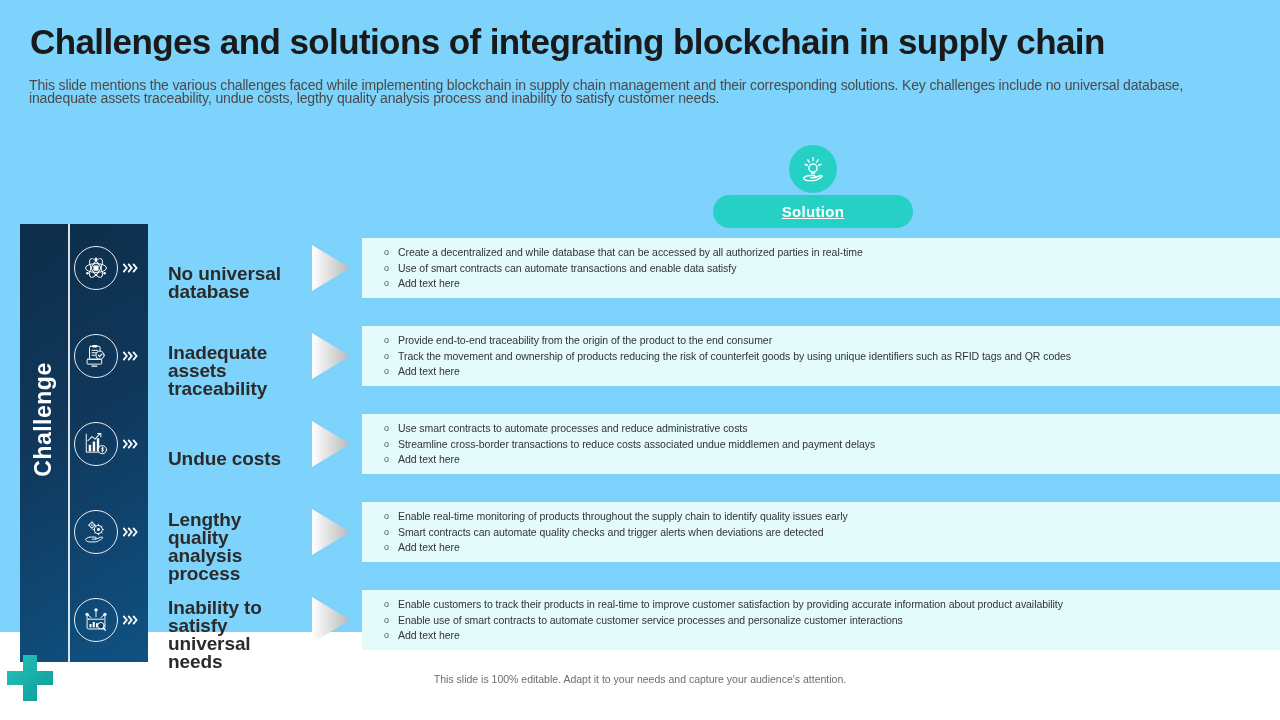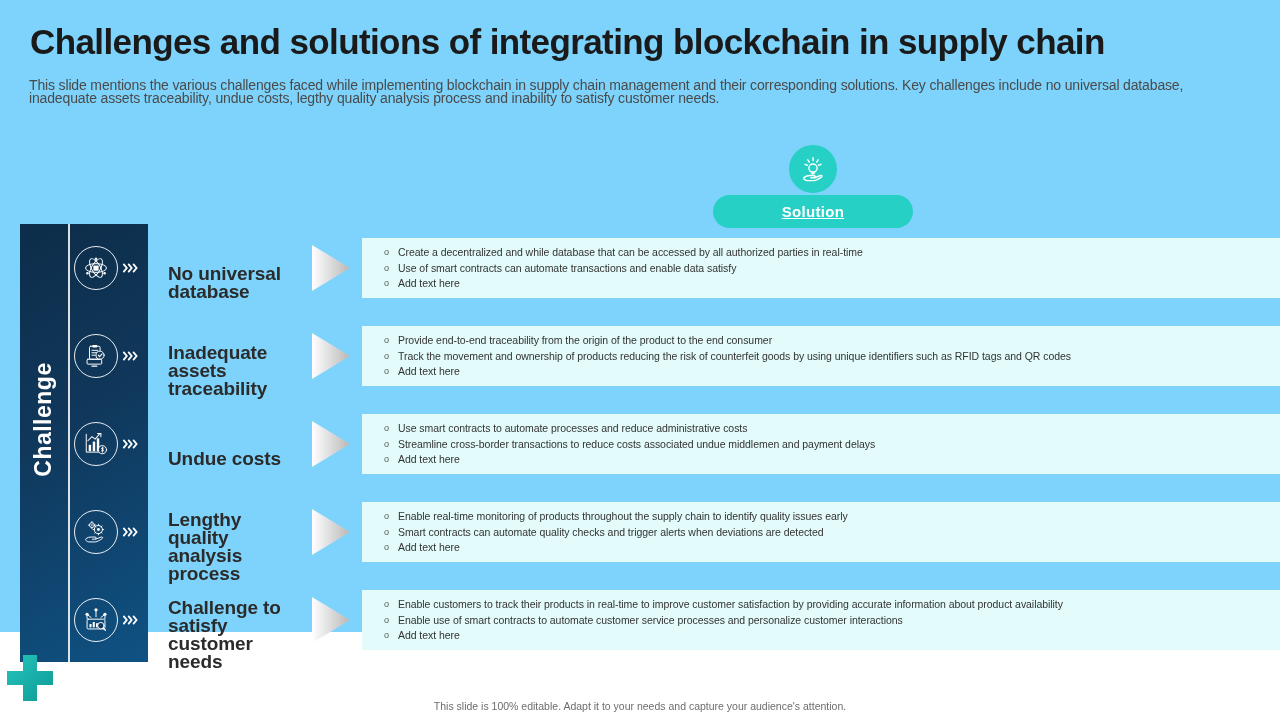--- a/index.html
+++ b/index.html
@@ -91,21 +91,21 @@
     font-size: 10.5px; color: #333; line-height: 15.5px; white-space: nowrap;
     letter-spacing: -.05px;
   }
   .bullet-mark {
     font-size: 9px; color: #555; line-height: 15.5px; flex: 0 0 auto;
   }
 
   
   .plus-deco { position: absolute; left: 7px; top: 655px; }
   .footer {
-    position: absolute; left: 0; top: 700px; width: 1280px; text-align: center;
+    position: absolute; left: 0; top: 673px; width: 1280px; text-align: center;
     font-size: 10.5px; color: #6d6d6d;
   }
 </style>
 </head>
 <body>
 
 <div class="slide">
 
   <div class="title">Challenges and solutions of integrating blockchain in supply chain</div>
   <div class="subtitle">This slide mentions the various challenges faced while implementing blockchain in supply chain management and their corresponding solutions. Key challenges include no universal database, inadequate assets traceability, undue costs, legthy quality analysis process and inability to satisfy customer needs.</div>
@@ -378,21 +378,21 @@
         <span>Smart contracts can automate quality checks and trigger alerts when deviations are detected</span>
       </div>
       <div class="bullet-line">
         <span class="bullet-mark">o</span>
         <span>Add text here</span>
       </div>
     </div>
   </div>
 
   <div class="row" style="top:576px">
-    <div class="row-label">Challenge to satisfy customer needs</div>
+    <div class="row-label">Inability to satisfy universal needs</div>
     <div class="row-arrow">
       <svg width="42" height="50" viewBox="0 0 42 50">
         <defs>
             <linearGradient id="ag5" x1="0" y1="0" x2="1" y2="0">
           <stop offset="0" stop-color="#ffffff"></stop>
               <stop offset="1" stop-color="#b8b8b8"></stop>
         </linearGradient>
           </defs>
         <path d="M2 2 L40 25 L2 48 Z" fill="url(#ag5)"></path>
       </svg>

